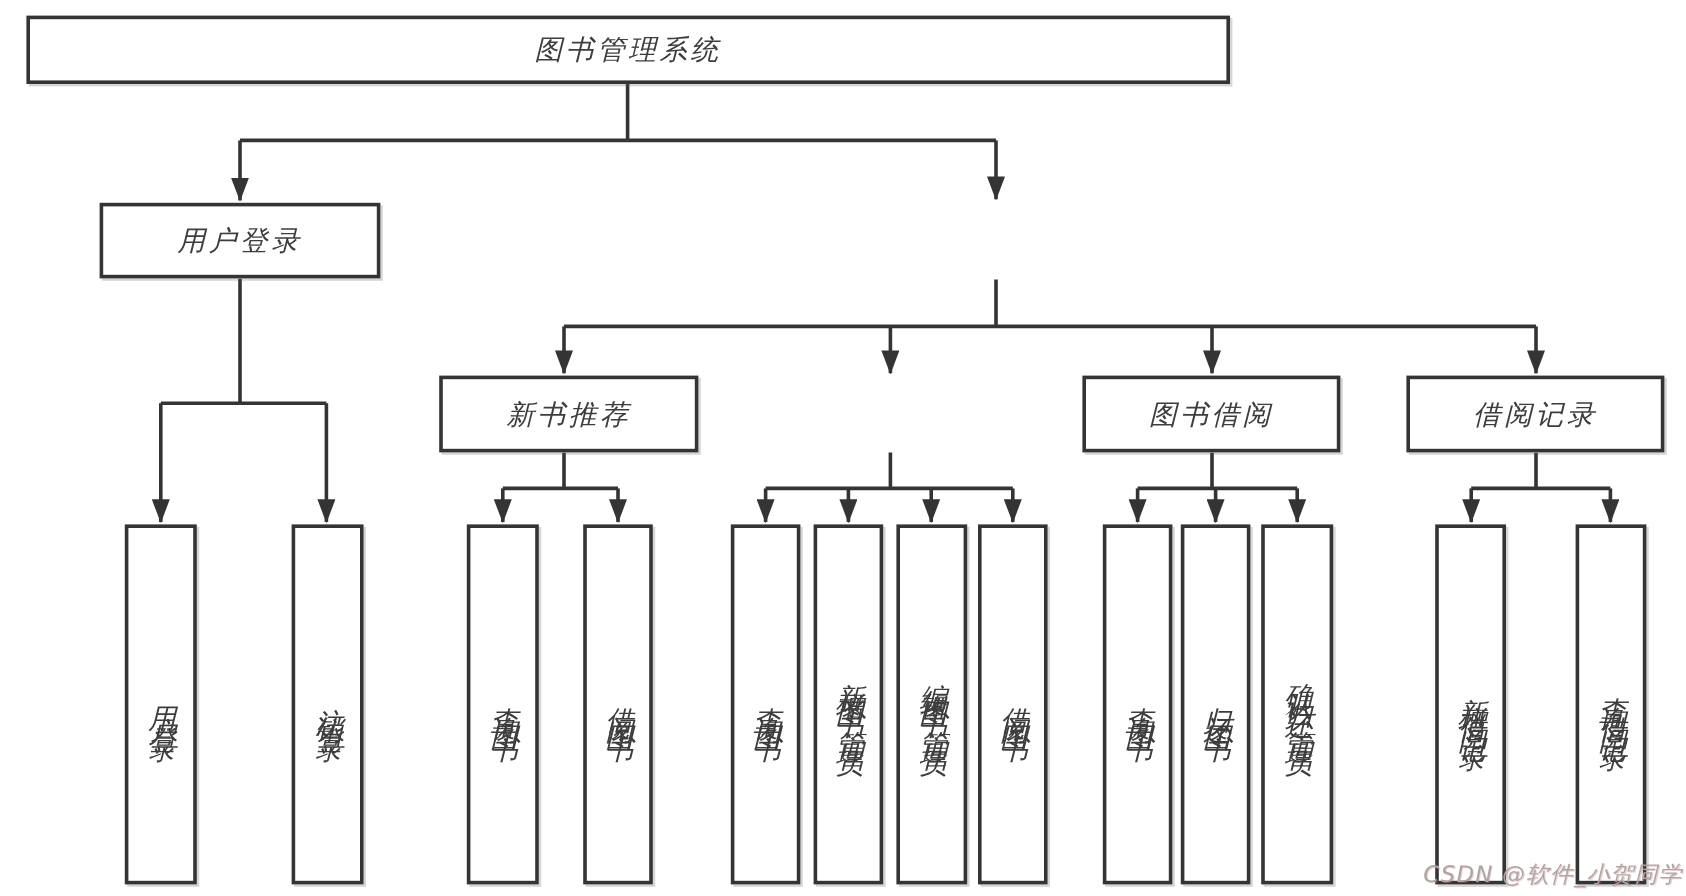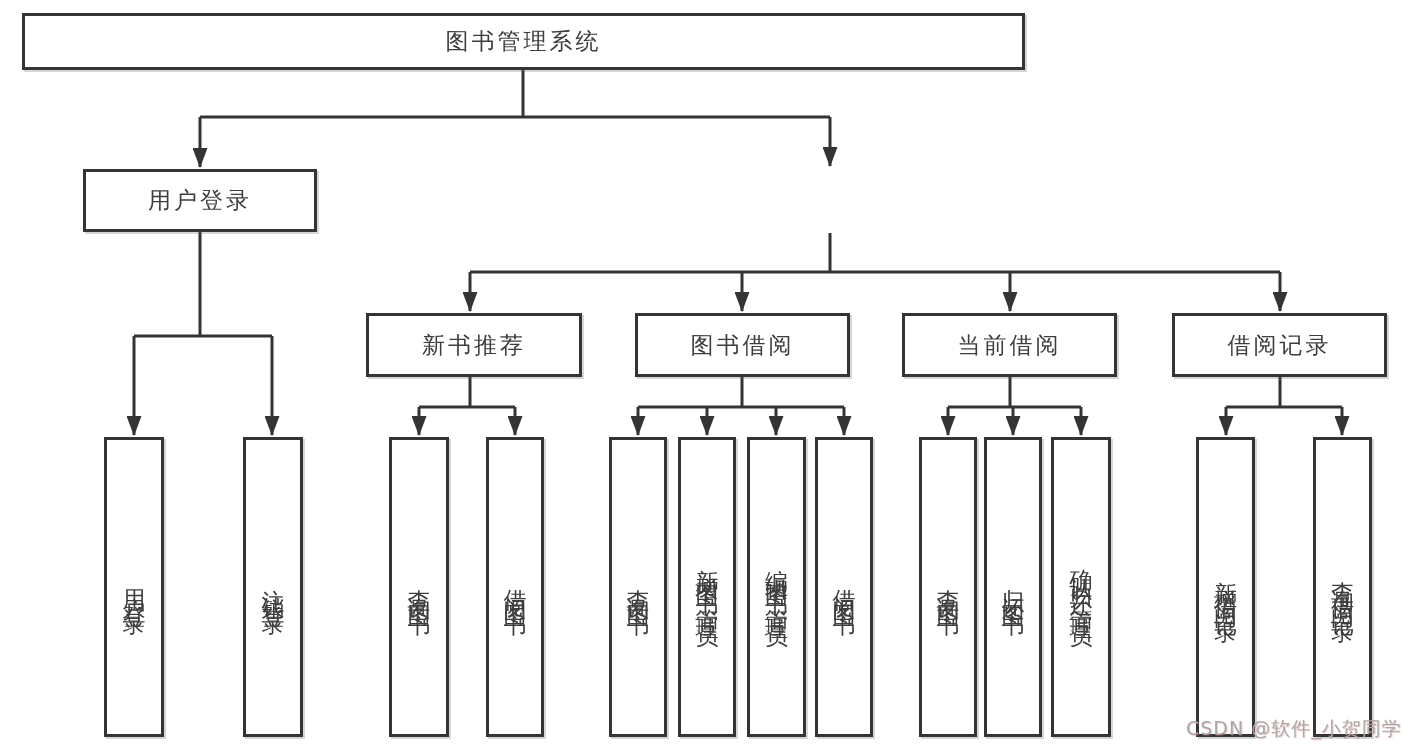--- a/index.html
+++ b/index.html
@@ -2,20 +2,21 @@
 <html><head>
 <meta charset="utf-8">
 <style>
   html,body{margin:0;padding:0;background:#ffffff;}
   .canvas{
     position:relative;
     width:1405px;height:747px;
     background:#ffffff;
     font-family:"DejaVu Sans","Liberation Sans",sans-serif;
     overflow:hidden;
+    font-style:italic;
   }
   .connectors{position:absolute;left:0;top:0;z-index:1;}
   .node{
     position:absolute;
     box-sizing:border-box;
     background:#ffffff;
     border:3px solid #343434;
     box-shadow:2px 2px 0 rgba(90,90,90,0.25);
     display:flex;
     align-items:center;
@@ -92,25 +93,22 @@
     <span>图书管理系统</span>
   </div>
 
   <div class="node h" style="left:83px;top:169px;width:234px;height:63px;">
     <span>用户登录</span>
   </div>
 
   <div class="node h" style="left:366px;top:313px;width:216px;height:64px;">
     <span>新书推荐</span>
   </div>
-  <div class="node h" style="left:635px;top:313px;width:215px;height:64px;">
+  <div class="node h" style="left:902px;top:313px;width:215px;height:64px;">
     <span>图书借阅</span>
-  </div>
-  <div class="node h" style="left:902px;top:313px;width:215px;height:64px;">
-    <span>当前借阅</span>
   </div>
   <div class="node h" style="left:1172px;top:313px;width:215px;height:64px;">
     <span>借阅记录</span>
   </div>
 
   <div class="node v" style="left:104px;top:437px;width:60px;height:300px;">
     <span>用户登录</span>
   </div>
   <div class="node v" style="left:243px;top:437px;width:60px;height:300px;">
     <span>注销登录</span>

